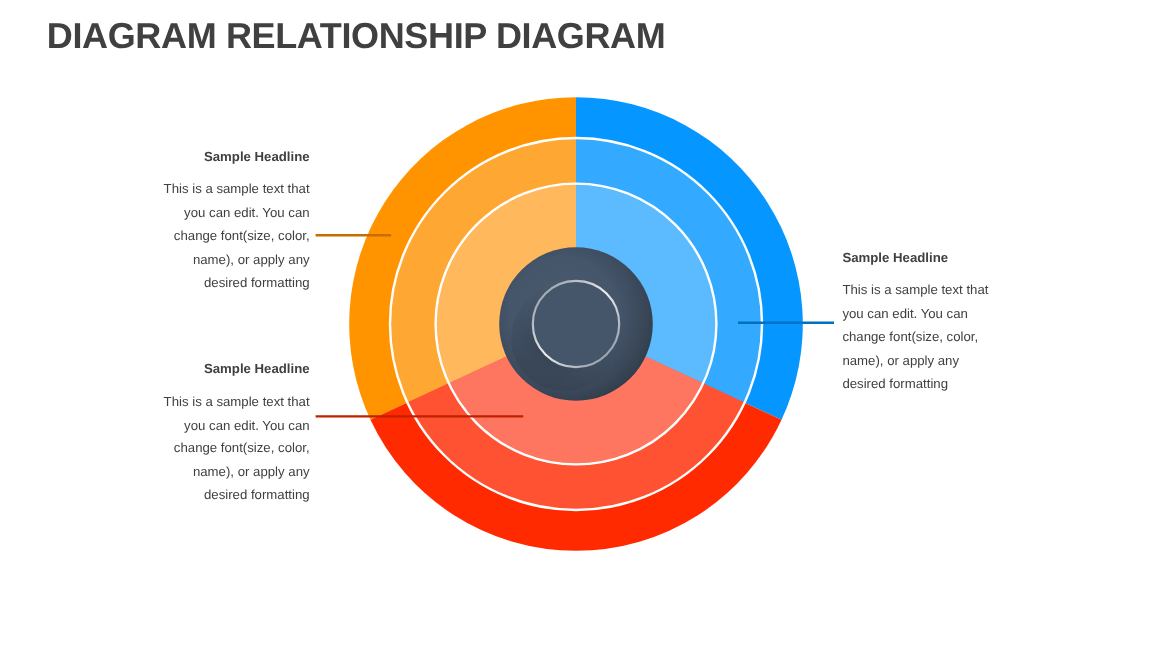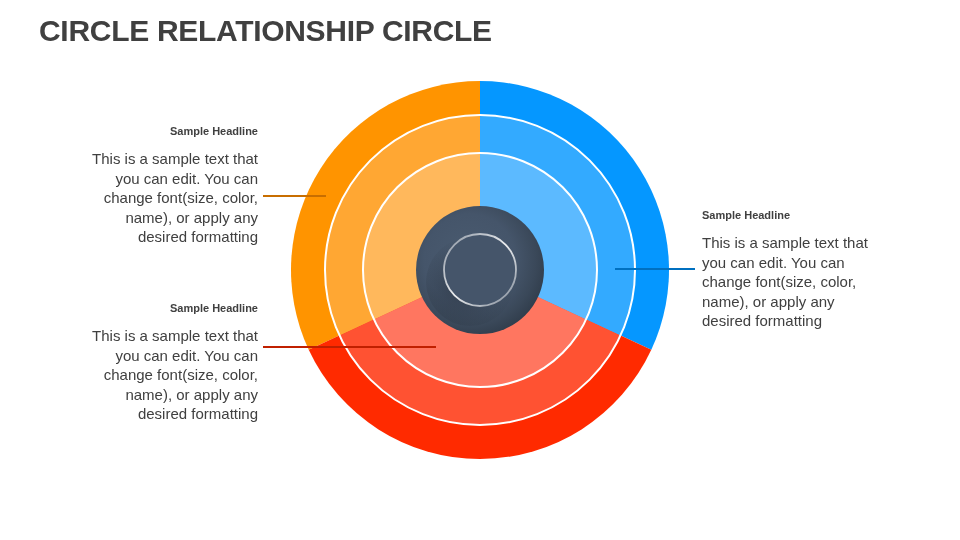--- a/index.html
+++ b/index.html
@@ -33,21 +33,21 @@
     .text-block.right { text-align: left; }
     .headline {
       font-size: 11px;
       font-weight: bold;
       color: #404040;
       line-height: 18px;
       margin-bottom: 9px;
       white-space: nowrap;
     }
     .body-text {
-      font-size: 15px;
+      font-size: 11px;
       line-height: 19.5px;
       color: #404040;
     }
     .body-text span {
       display: block;
       white-space: nowrap;
     }
     #diagram {
       position: absolute;
       left: 0;
@@ -98,21 +98,21 @@
     <circle cx="480" cy="270" r="36" fill="#45556A"></circle>
     <circle cx="480" cy="270" r="36" fill="none" stroke="url(#ringGloss)" stroke-width="1.8"></circle>
   </g>
   <g id="connectors-layer">
     <line id="conn-0" x1="263" y1="196" x2="326" y2="196" stroke-width="2" stroke="#C86E00"></line>
     <line id="conn-1" x1="263" y1="347" x2="436" y2="347" stroke-width="2" stroke="#C02000"></line>
     <line id="conn-2" x1="615" y1="269" x2="695" y2="269" stroke-width="2" stroke="#0070C0"></line>
   </g>
 </svg>
 
-<div class="title">CIRCLE RELATIONSHIP CIRCLE</div>
+<div class="title">DIAGRAM RELATIONSHIP DIAGRAM</div>
 
 <div class="text-block left" style="left:58px; top:122px;">
   <div class="headline">Sample Headline</div>
   <div class="body-text">
     <span>This is a sample text that</span>
     <span>you can edit. You can</span>
     <span>change font(size, color,</span>
     <span>name), or apply any</span>
     <span>desired formatting</span>
   </div>

